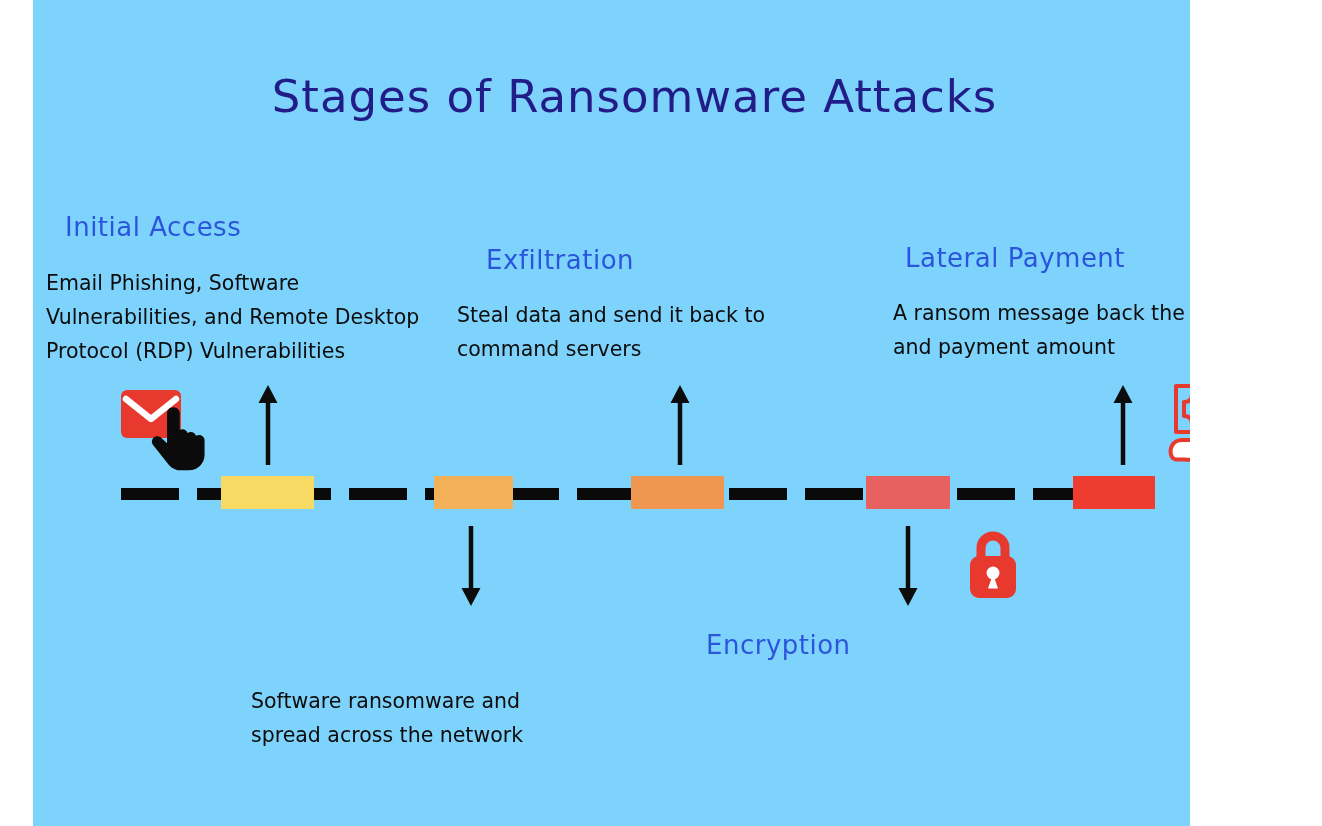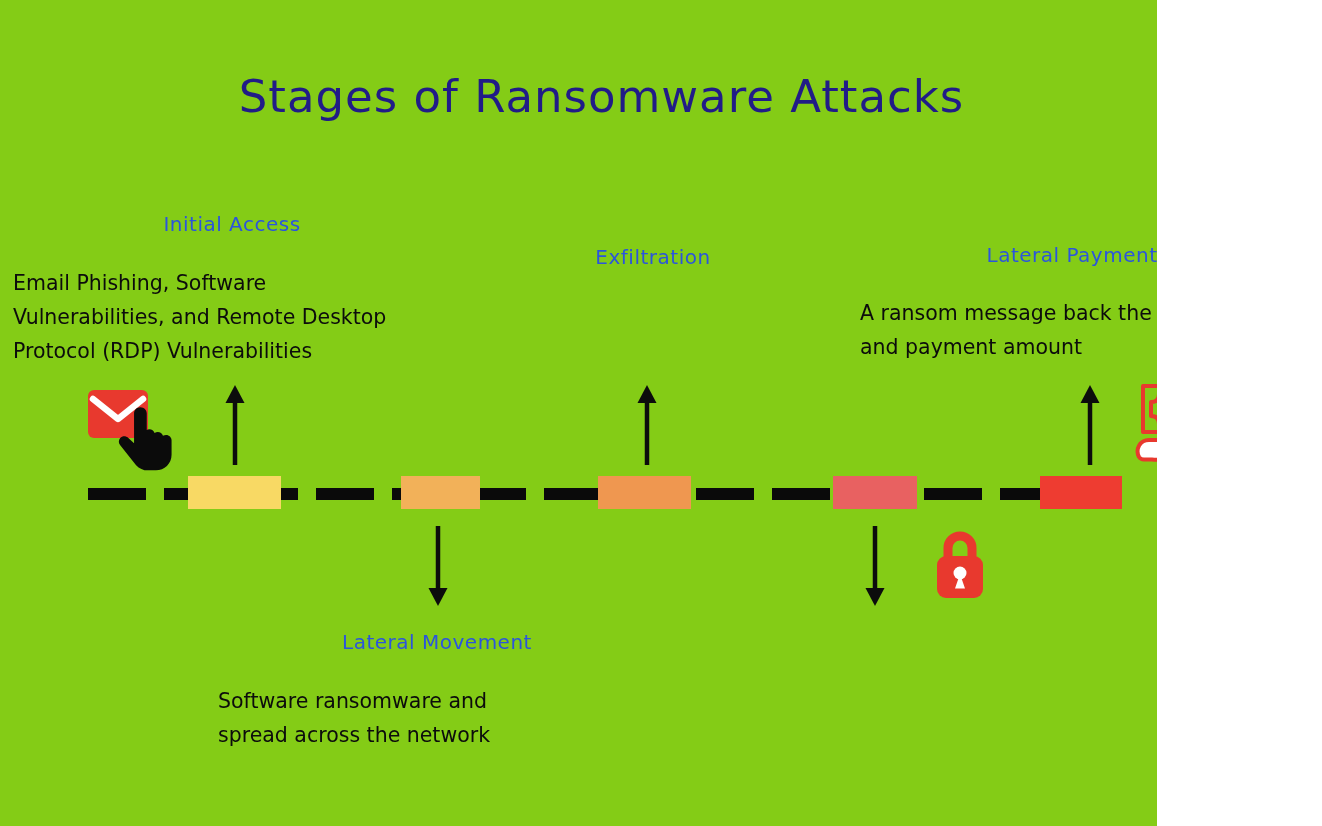--- a/index.html
+++ b/index.html
@@ -1,32 +1,33 @@
 <!DOCTYPE html>
 <html><head>
 <meta charset="utf-8">
 <style>
   html,body{margin:0;padding:0;background:#fff;}
   .canvas{
     position:relative;
     width:1157px;height:826px;
-    background:#84cc16;
+    background:#7dd3fc;
     font-family:"DejaVu Sans","Liberation Sans",sans-serif;
     overflow:hidden;
+    margin-left:33px;
   }
   .page-title{
     position:absolute;top:70px;left:0;width:100%;
     box-sizing:border-box;padding-left:46px;
     text-align:center;
     font-size:45px;font-weight:500;letter-spacing:1px;
     color:#211c87;
   }
   .stage-heading{
-    position:absolute;width:400px;text-align:center;
-    font-size:20px;font-weight:500;letter-spacing:.5px;
+    position:absolute;width:400px;text-align:left;
+    font-size:26px;font-weight:500;letter-spacing:.5px;
     color:#2b55dc;
   }
   .stage-desc{
     position:absolute;width:440px;text-align:left;
     font-size:20.5px;line-height:34px;
     white-space:pre-line;
     color:#0c0c0c;
   }
   .h-initial{left:32px;top:212px;}
   .d-initial{left:13px;top:266px;}
@@ -57,26 +58,28 @@
 
 <div class="canvas">
 
   <div class="page-title" style="color: rgb(33, 28, 135);">Stages of Ransomware Attacks</div>
 
   <div class="stage-heading h-initial" style="color: rgb(43, 85, 220);">Initial Access</div>
   <div class="stage-desc d-initial">Email Phishing, Software
 Vulnerabilities, and Remote Desktop
 Protocol (RDP) Vulnerabilities</div>
 
-  <div class="stage-heading h-lateral" style="color: rgb(43, 85, 220);">Lateral Movement</div>
   <div class="stage-desc d-lateral">Software ransomware and
 spread across the network</div>
 
   <div class="stage-heading h-exfil" style="color: rgb(43, 85, 220);">Exfiltration</div>
+  <div class="stage-desc d-exfil">Steal data and send it back to
+command servers</div>
 
+  <div class="stage-heading h-encrypt" style="color: rgb(43, 85, 220);">Encryption</div>
 
   <div class="stage-heading h-ransom" style="color: rgb(43, 85, 220);">Lateral Payment</div>
   <div class="stage-desc d-ransom">A ransom message back the deadline
 and payment amount</div>
 
   <div class="timeline-line"></div>
   <div class="seg seg1" style="background: rgb(248, 217, 100);"></div>
   <div class="seg seg2" style="background: rgb(242, 177, 89);"></div>
   <div class="seg seg3" style="background: rgb(239, 151, 80);"></div>
   <div class="seg seg4" style="background: rgb(232, 97, 97);"></div>

